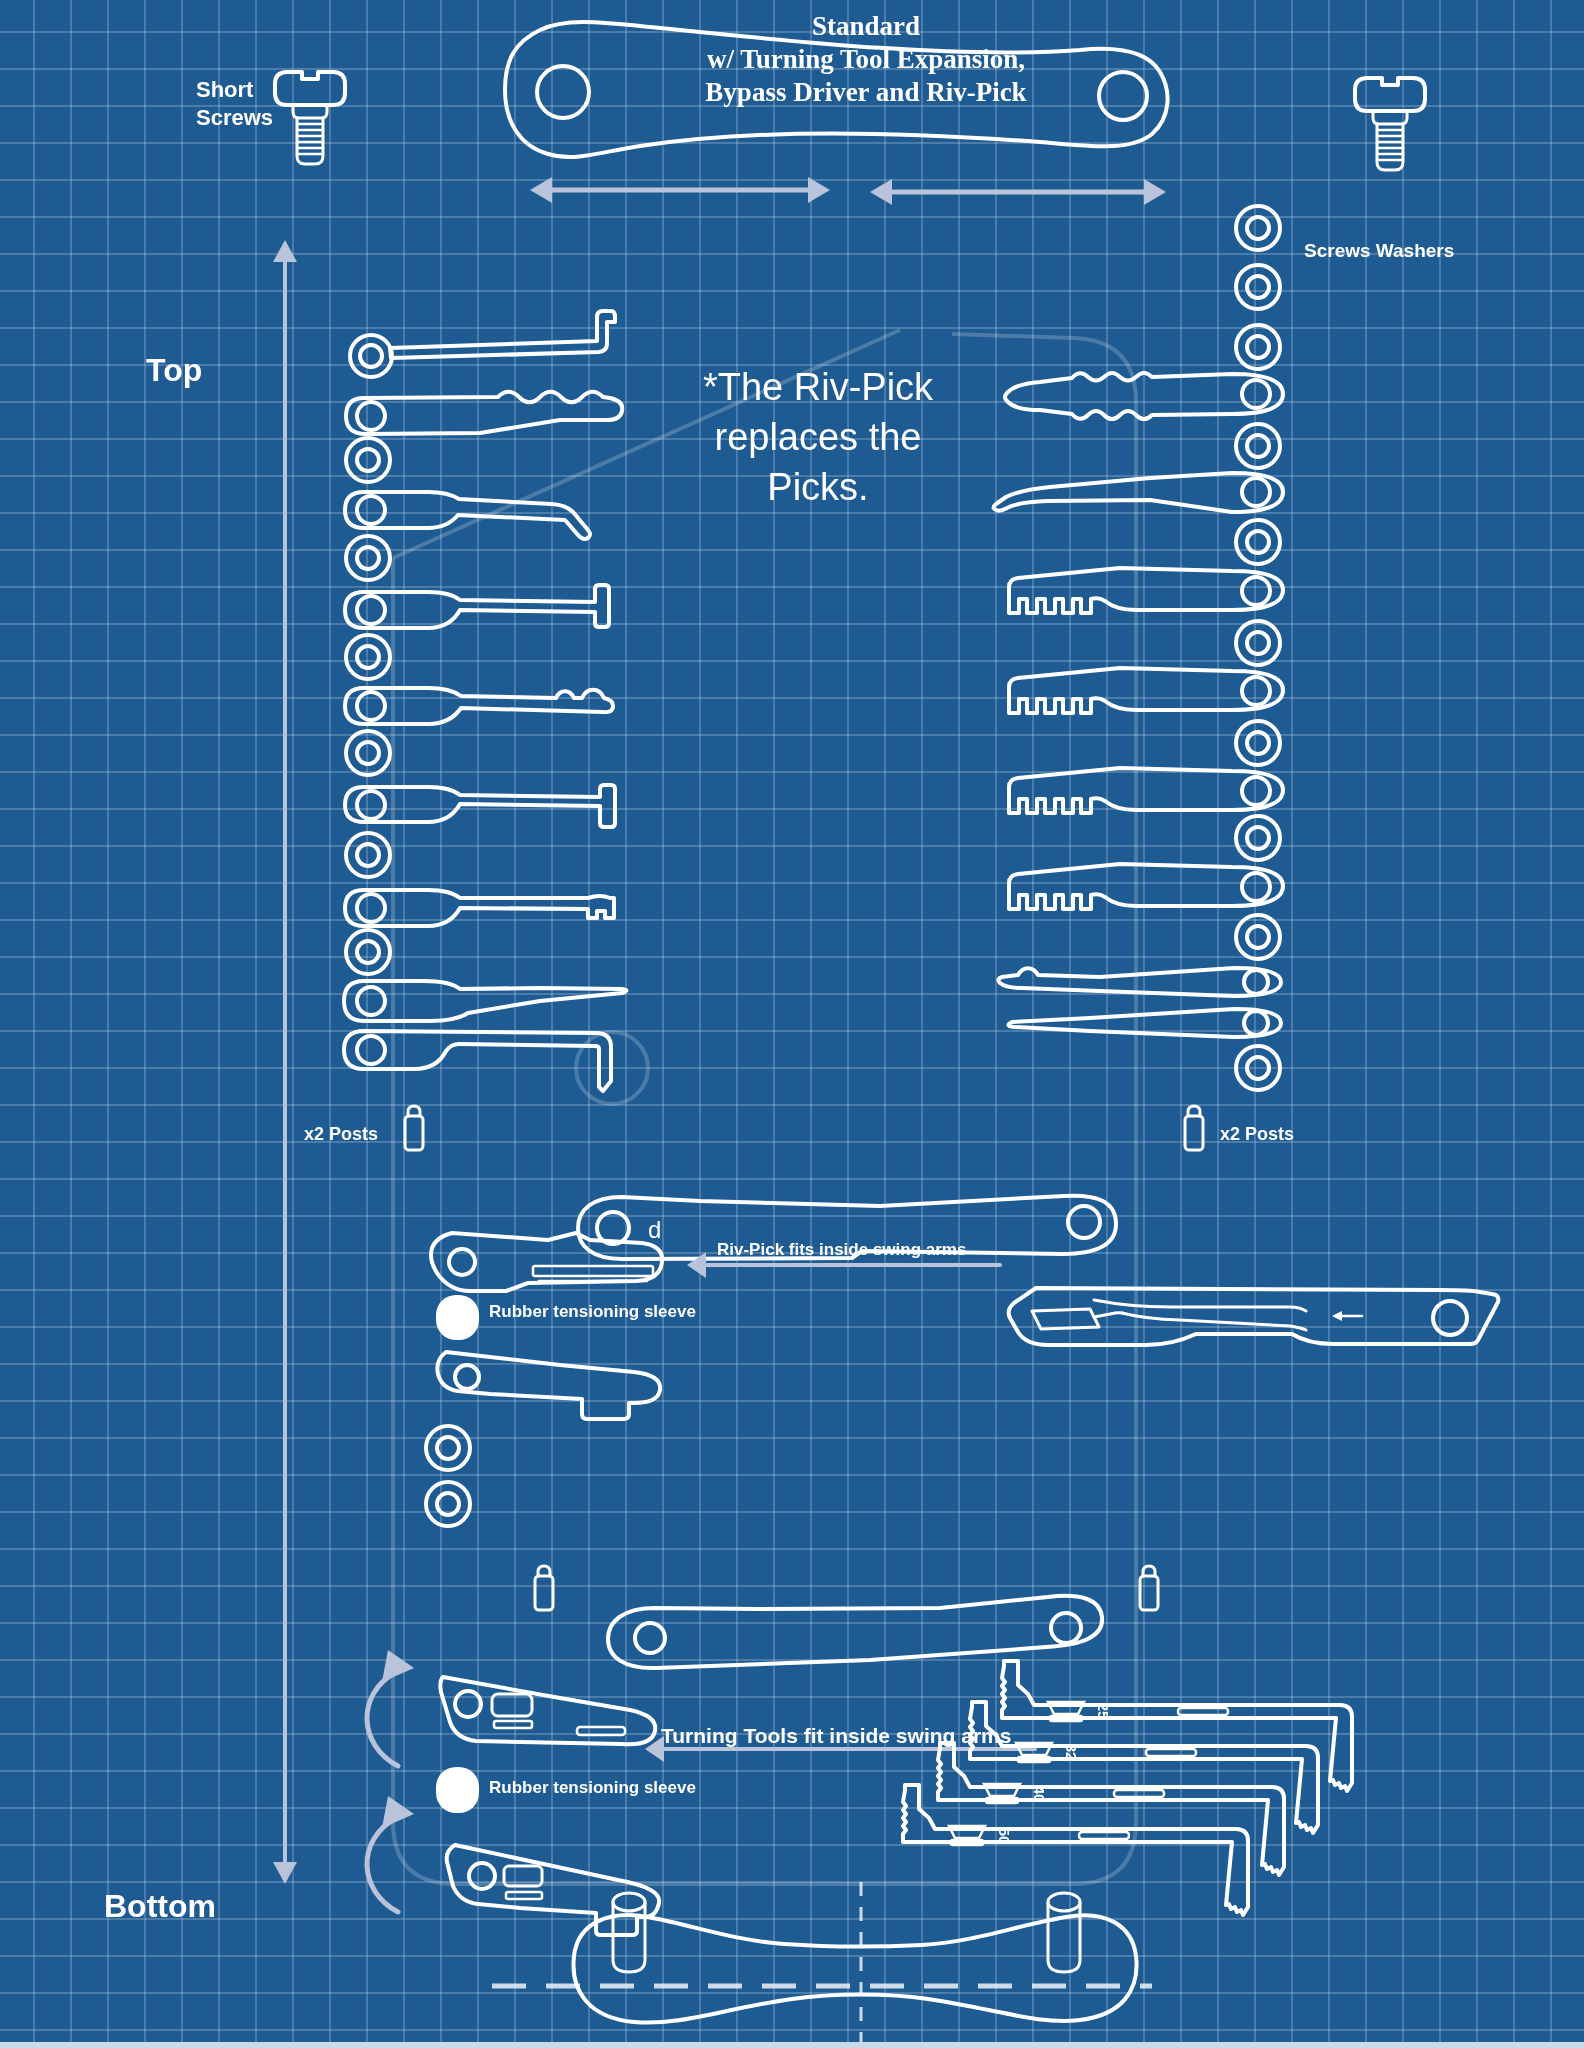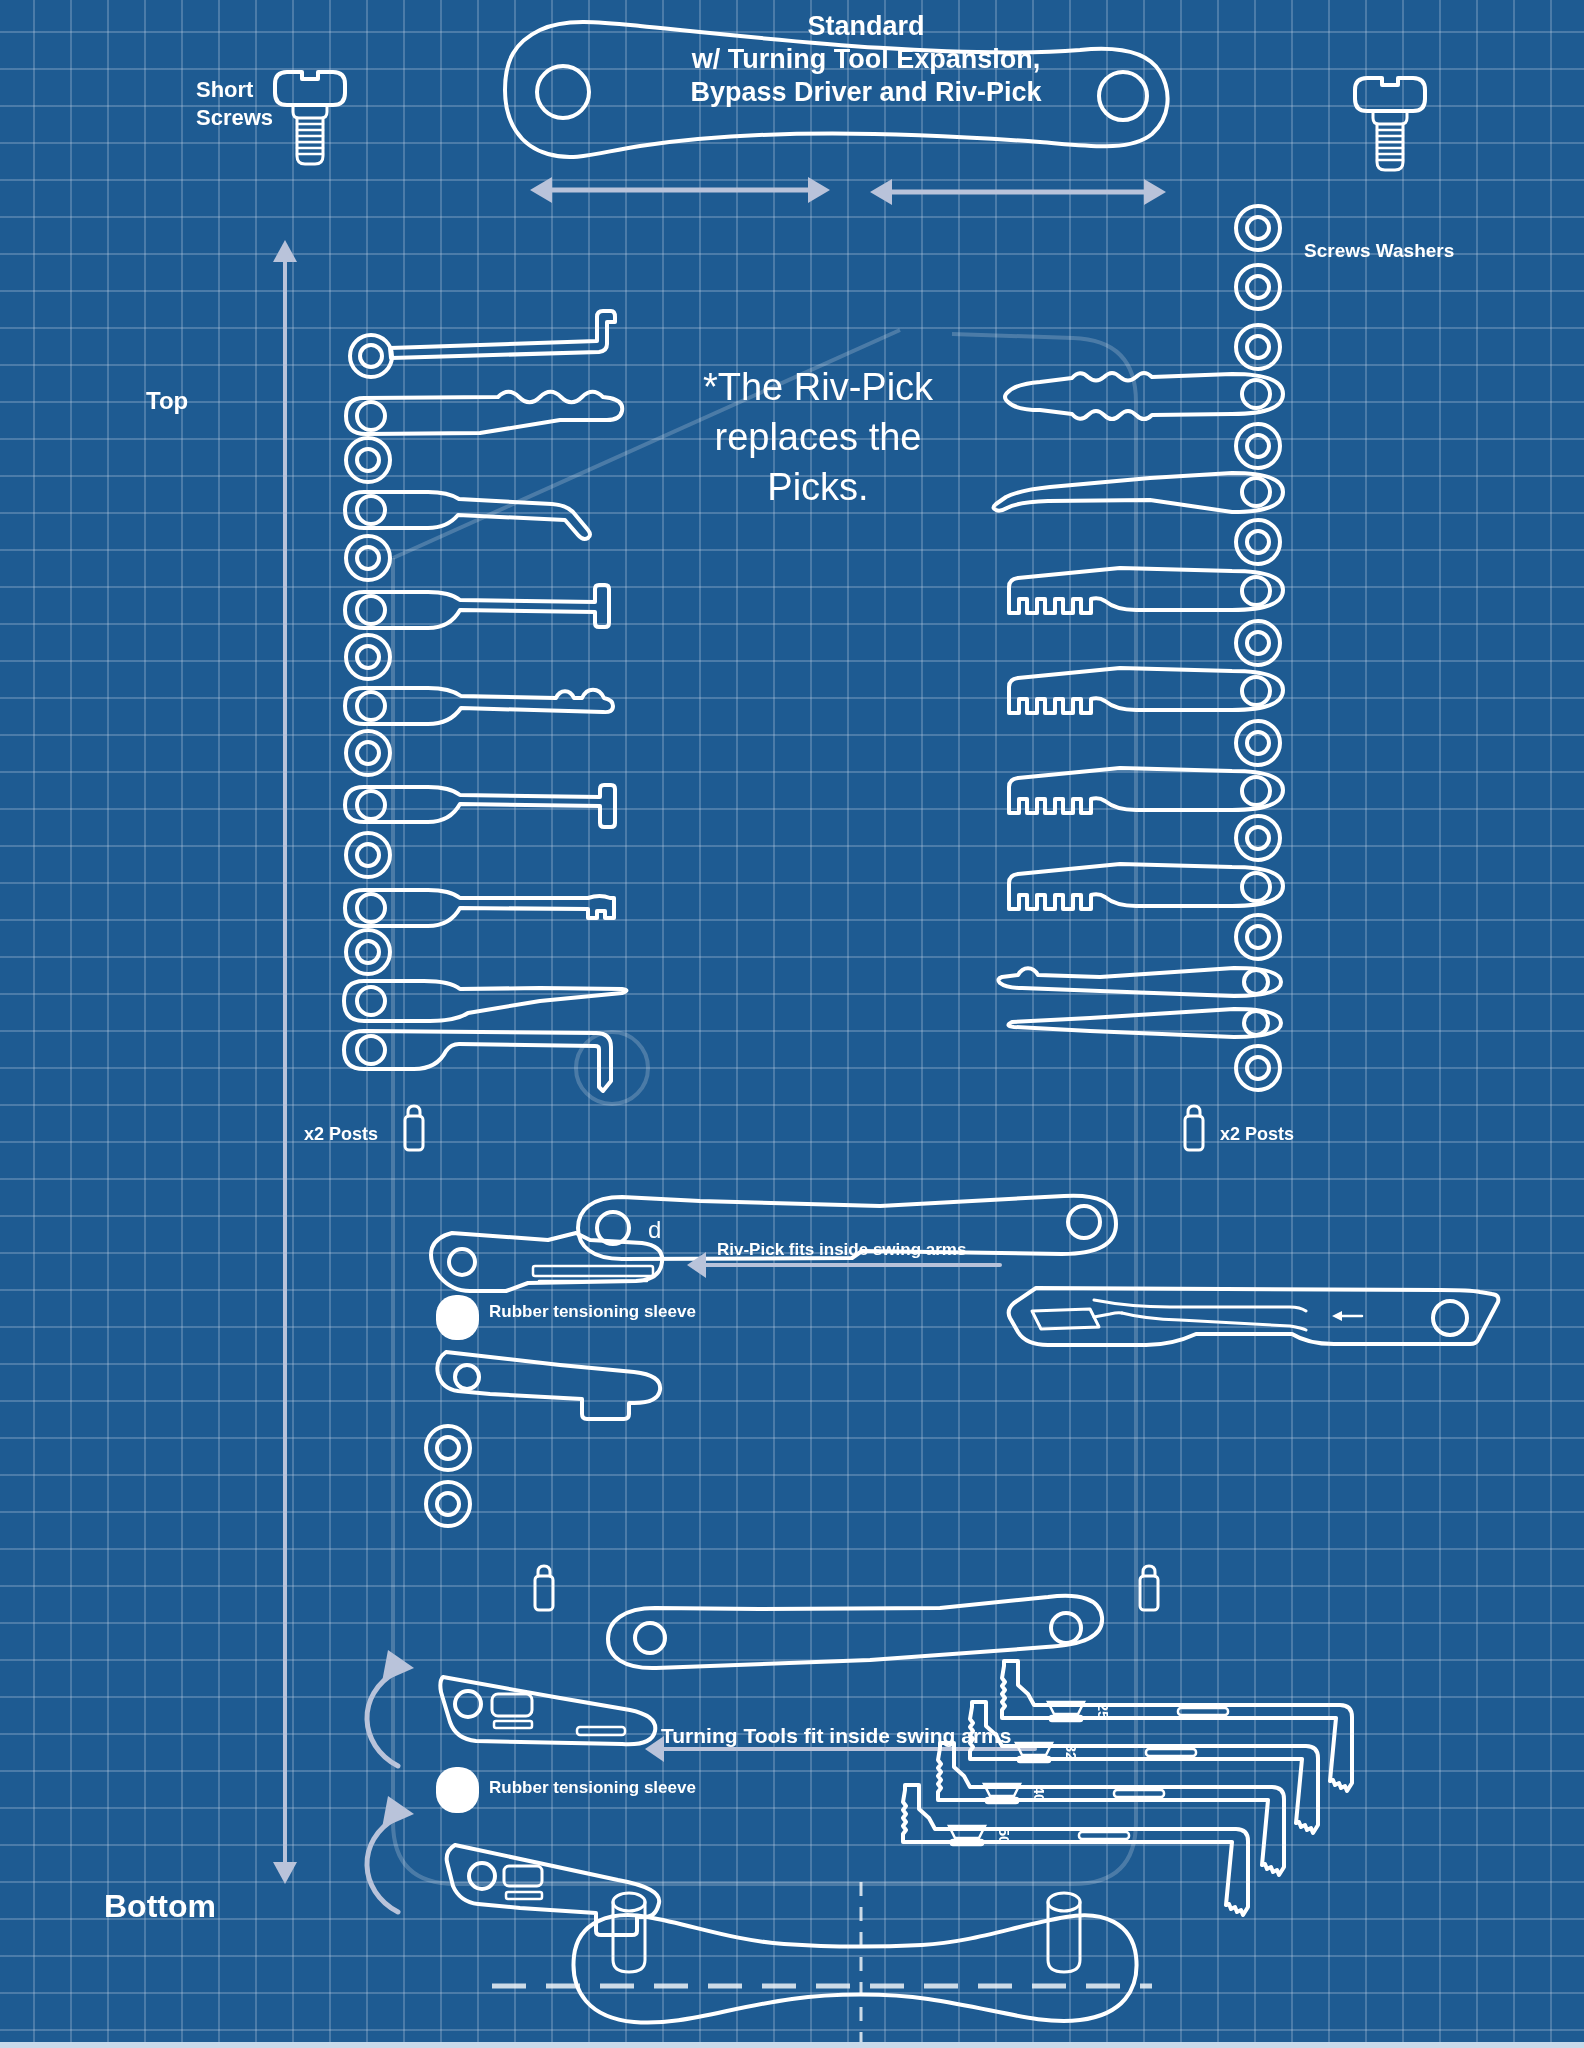--- a/index.html
+++ b/index.html
@@ -19,21 +19,21 @@
   .fw{fill:#fff;stroke:none}
   .ghost{fill:none;stroke:rgba(255,255,255,.20);stroke-width:4}
   .accl{fill:none;stroke:#b9c3da;stroke-width:5;stroke-linecap:round}
   .accl4{fill:none;stroke:#b9c3da;stroke-width:4;stroke-linecap:round}
   .accf{fill:#b9c3da;stroke:none}
   .dash{stroke:rgba(255,255,255,.78);fill:none}
   .stamp{fill:#fff;font:700 15px "Liberation Sans",sans-serif;text-anchor:middle}
   .stamp-d{fill:#fff;font:400 24px "Liberation Sans",sans-serif}
   .lbl{position:absolute;font-weight:700;white-space:nowrap;}
   .title{position:absolute;left:516px;top:10px;width:700px;text-align:center;
-         font-size:27px;line-height:33px;font-weight:700;}
+         font-size:27px;line-height:33px;font-weight:700;font-family:Liberation Serif, serif;}
   .note{position:absolute;left:650px;top:362px;width:336px;text-align:center;
         font-size:38px;line-height:50px;font-weight:400;}
 </style>
 </head>
 <body>
 
 <div class="stage">
 
   <svg class="draw" width="1584" height="2048" viewBox="0 0 1584 2048">
     <defs>
@@ -300,21 +300,21 @@
     <div>Standard</div>
     <div>w/ Turning Tool Expansion,</div>
     <div>Bypass Driver and Riv-Pick</div>
   </div>
 
   <div class="lbl" style="left:196px;top:76px;font-size:22px;line-height:28px;">
     <div>Short</div>
     <div>Screws</div>
   </div>
 
-  <div class="lbl" style="left:146px;top:352px;font-size:24px;margin-top:35px;">Top</div>
+  <div class="lbl" style="left:146px;top:352px;font-size:32px;">Top</div>
 
   <div class="lbl" style="left:1304px;top:240px;font-size:19px;">Screws Washers</div>
 
   <div class="note">
     <div>*The Riv-Pick</div>
     <div>replaces the</div>
     <div>Picks.</div>
   </div>
 
   <div class="lbl" style="left:304px;top:1124px;font-size:18px;">x2 Posts</div>

